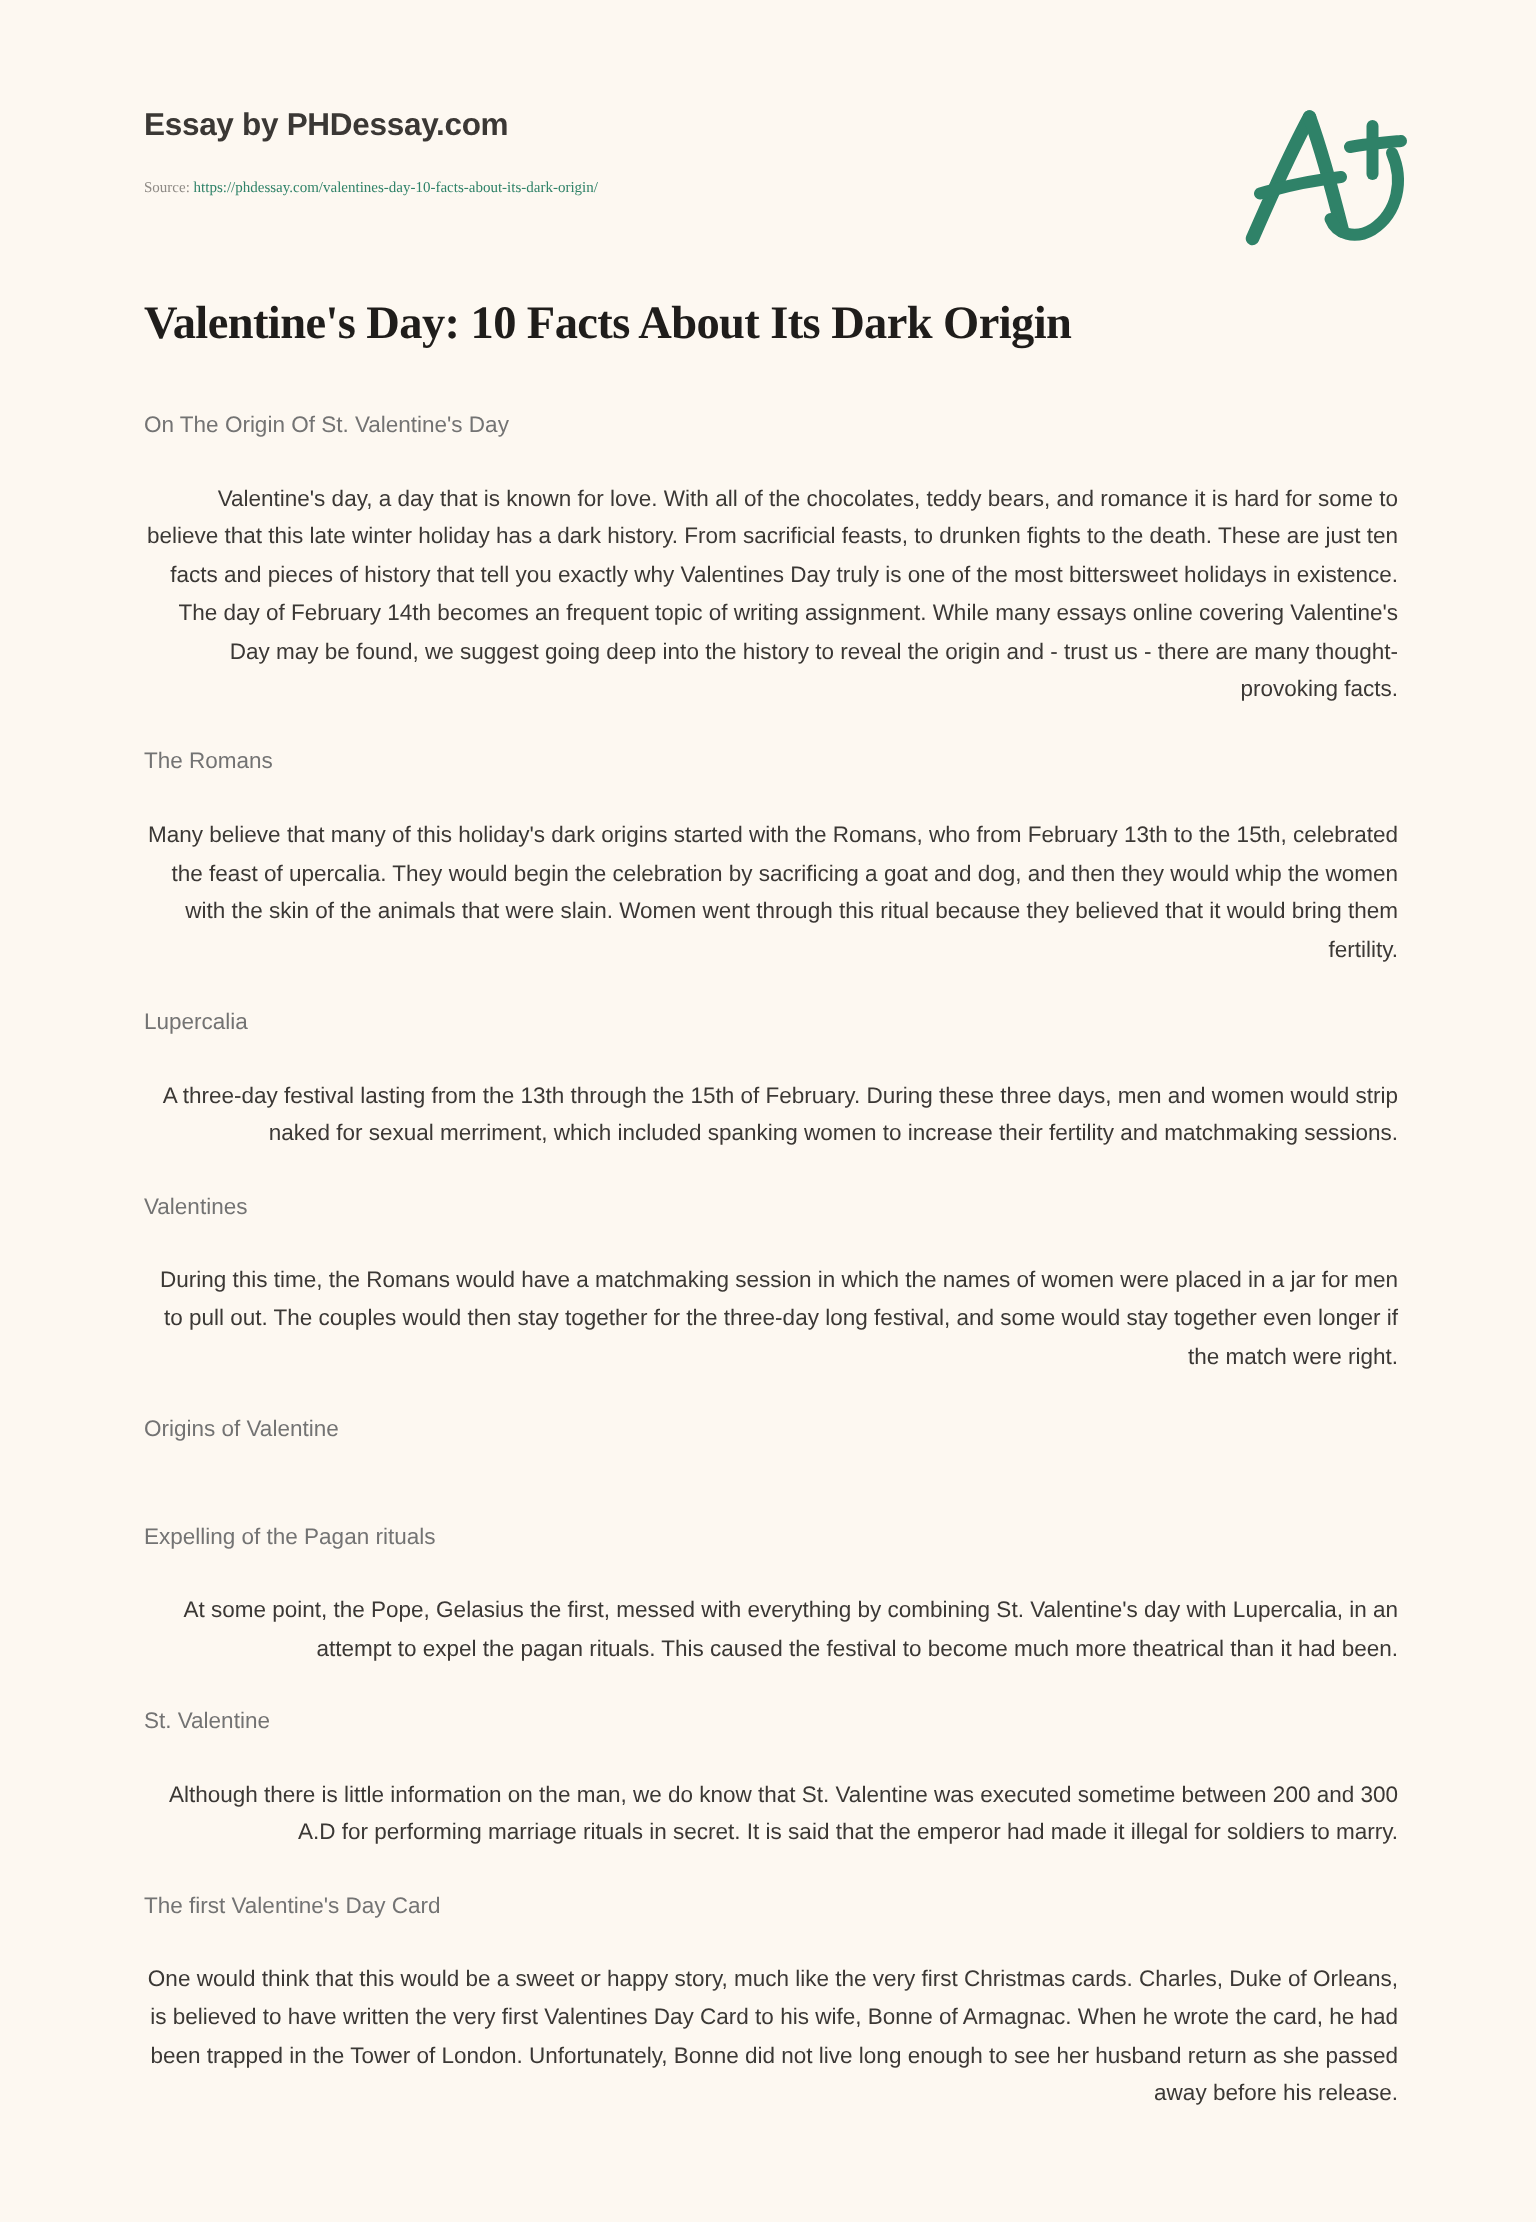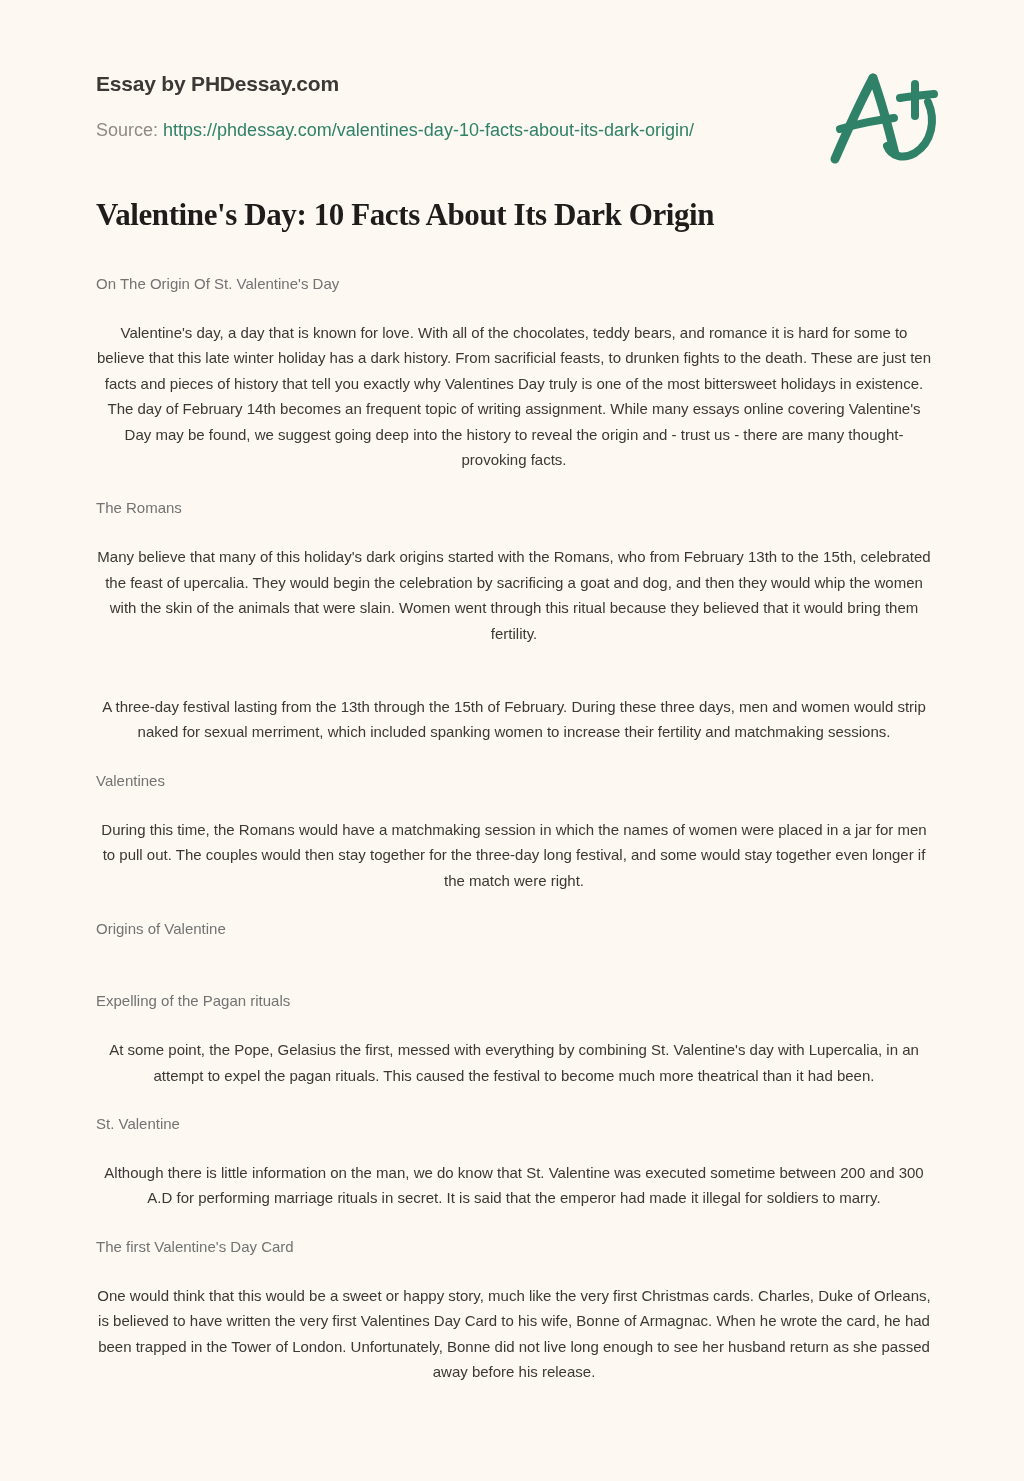--- a/index.html
+++ b/index.html
@@ -40,23 +40,24 @@
     font-weight: bold;
     letter-spacing: -0.2px;
     color: #3b3835;
     white-space: nowrap;
   }
 
   .source-line {
     position: absolute;
     left: 96px;
     top: 120px;
-    font-size: 18px;
+    font-size: 10px;
     color: #8e8a85;
     white-space: nowrap;
+    font-family: Liberation Serif, serif;
   }
 
   .source-line .src-label {
     color: #8e8a85;
   }
 
   .source-url {
     color: #2f8268;
     text-decoration: none;
   }
@@ -106,21 +107,21 @@
     font-weight: normal;
     color: #737373;
   }
 
   .para {
     margin: 0;
     padding: 0;
     font-size: 15px;
     line-height: 25.4px;
     color: #3b3835;
-    text-align: center;
+    text-align: right;
   }
 
   
   .sp-title  { height: 38px; }
   .sp-sub    { height: 24px; }
   .sp-para   { height: 24px; }
 </style>
 </head>
 <body>
 
@@ -163,20 +164,21 @@
 
     <div id="blocks">
         <h2 class="block subhead">On The Origin Of St. Valentine's Day</h2>
         <div class="sp-sub"></div>
         <p class="block para">Valentine's day, a day that is known for love. With all of the chocolates, teddy bears, and romance it is hard for some to believe that this late winter holiday has a dark history. From sacrificial feasts, to drunken fights to the death. These are just ten facts and pieces of history that tell you exactly why Valentines Day truly is one of the most bittersweet holidays in existence. The day of February 14th becomes an frequent topic of writing assignment. While many essays online covering Valentine's Day may be found, we suggest going deep into the history to reveal the origin and - trust us - there are many thought-provoking facts.</p>
         <div class="sp-para"></div>
         <h2 class="block subhead">The Romans</h2>
         <div class="sp-sub"></div>
         <p class="block para">Many believe that many of this holiday's dark origins started with the Romans, who from February 13th to the 15th, celebrated the feast of upercalia. They would begin the celebration by sacrificing a goat and dog, and then they would whip the women with the skin of the animals that were slain. Women went through this ritual because they believed that it would bring them fertility.</p>
         <div class="sp-para"></div>
+        <h2 class="block subhead">Lupercalia</h2>
         <div class="sp-sub"></div>
         <p class="block para">A three-day festival lasting from the 13th through the 15th of February. During these three days, men and women would strip naked for sexual merriment, which included spanking women to increase their fertility and matchmaking sessions.</p>
         <div class="sp-para"></div>
         <h2 class="block subhead">Valentines</h2>
         <div class="sp-sub"></div>
         <p class="block para">During this time, the Romans would have a matchmaking session in which the names of women were placed in a jar for men to pull out. The couples would then stay together for the three-day long festival, and some would stay together even longer if the match were right.</p>
         <div class="sp-para"></div>
         <h2 class="block subhead">Origins of Valentine</h2>
         <div class="sp-sub"></div>
         <div class="sp-para"></div>

